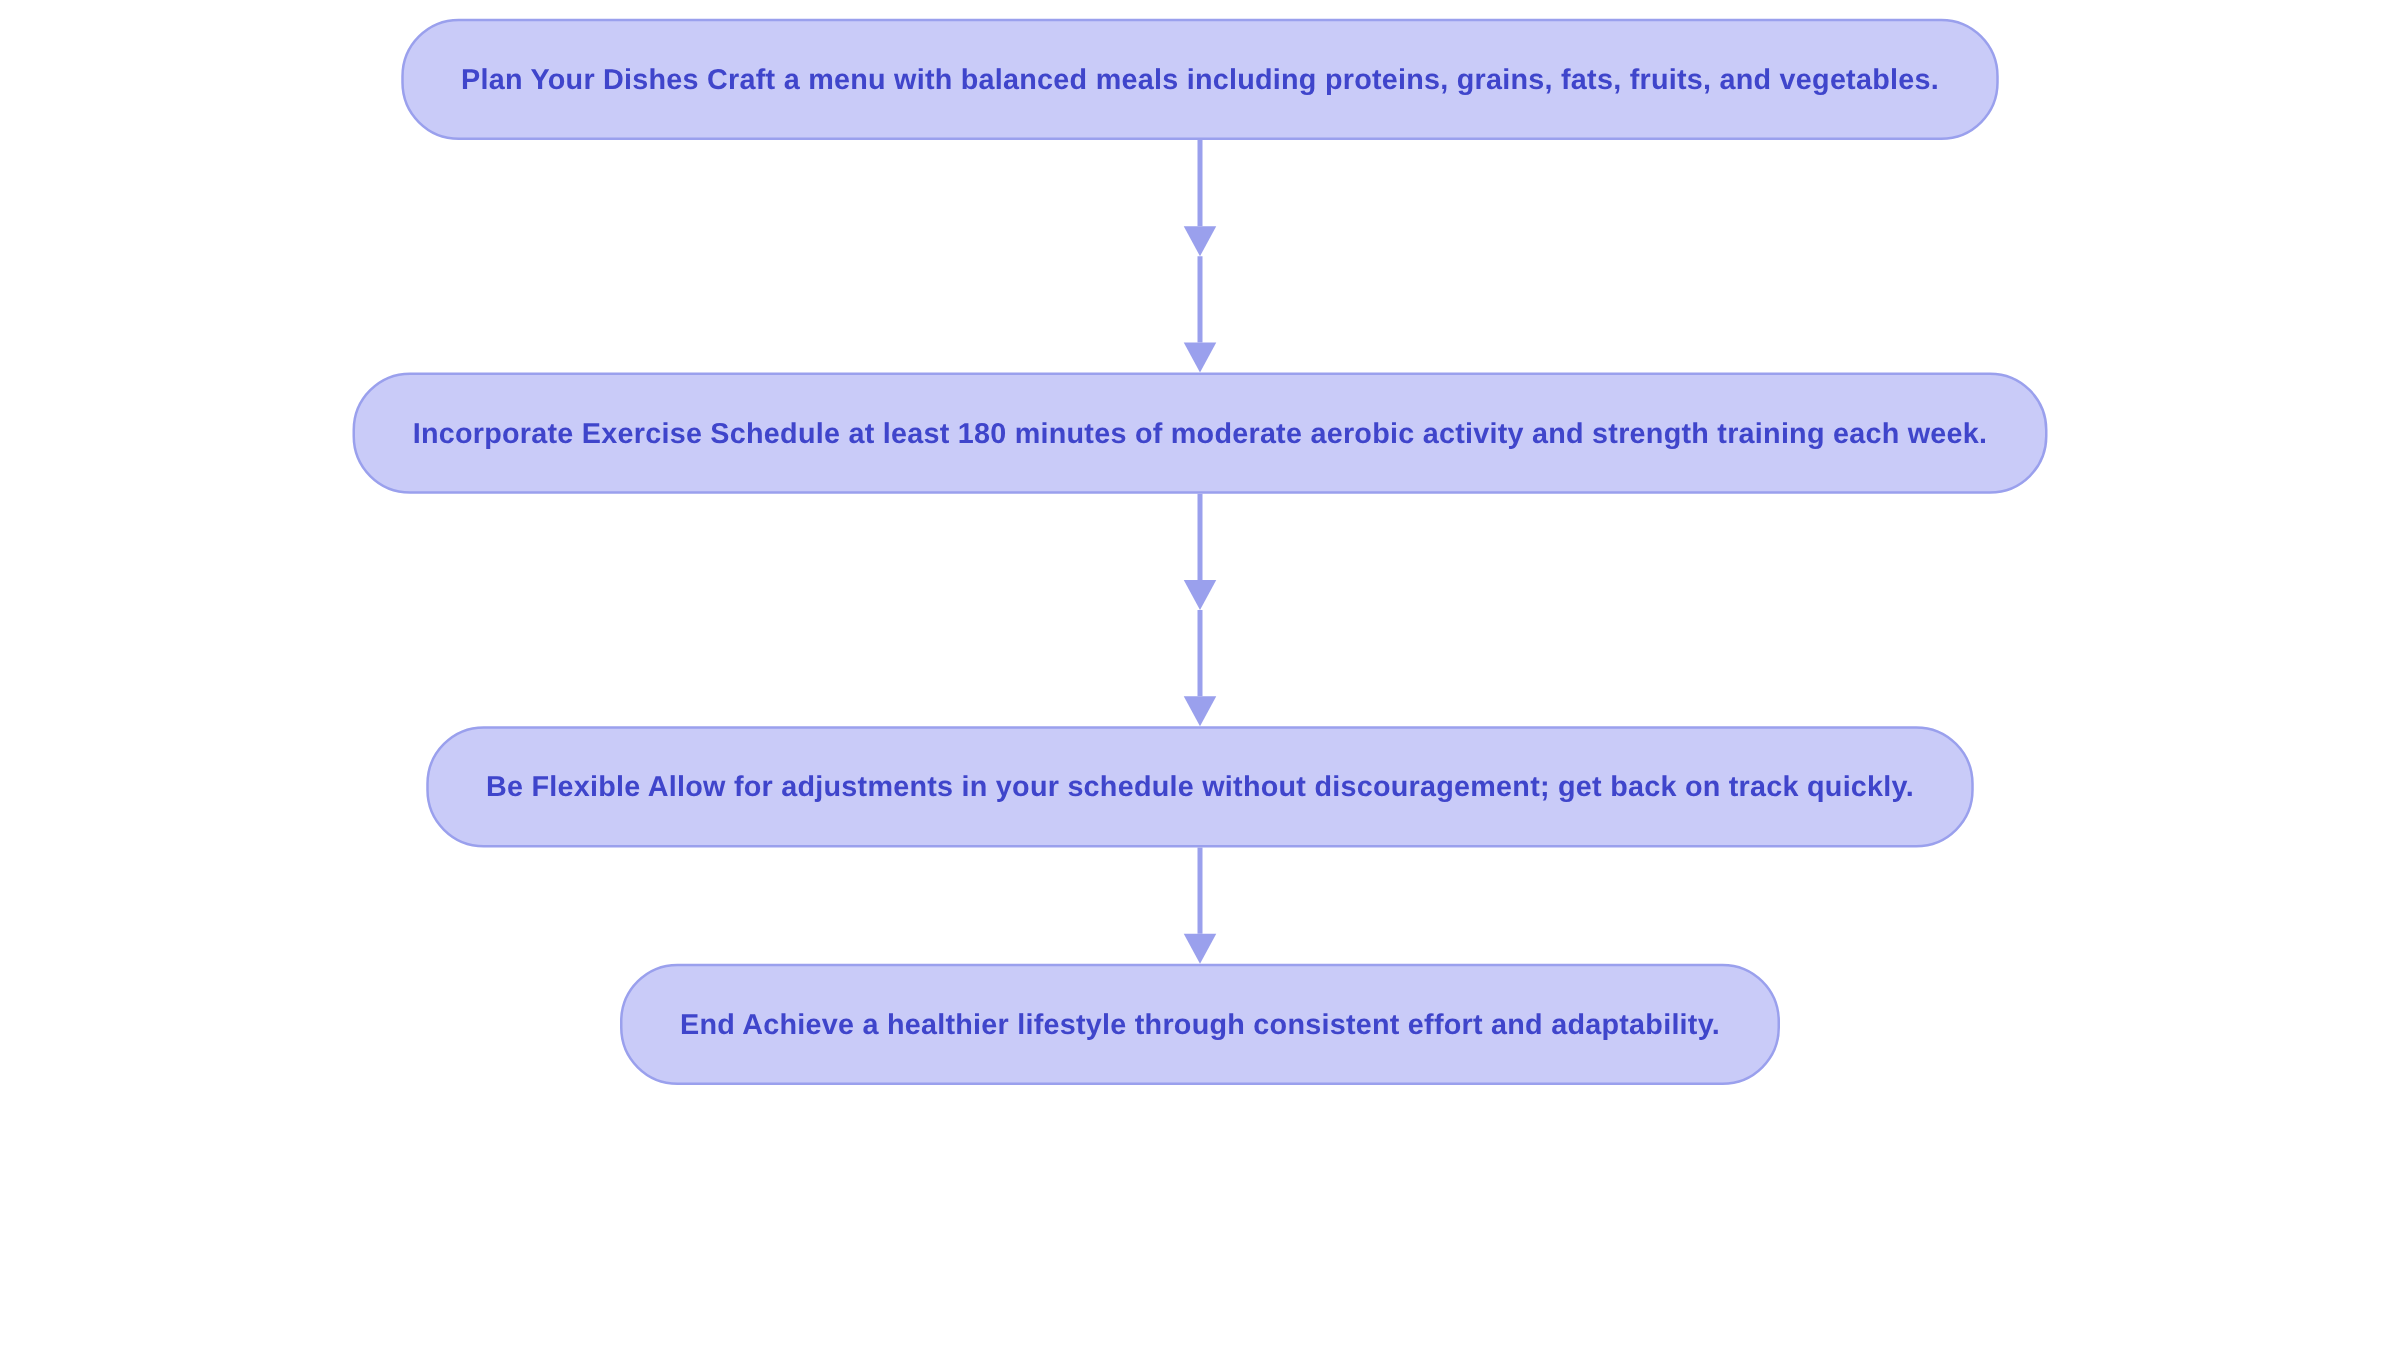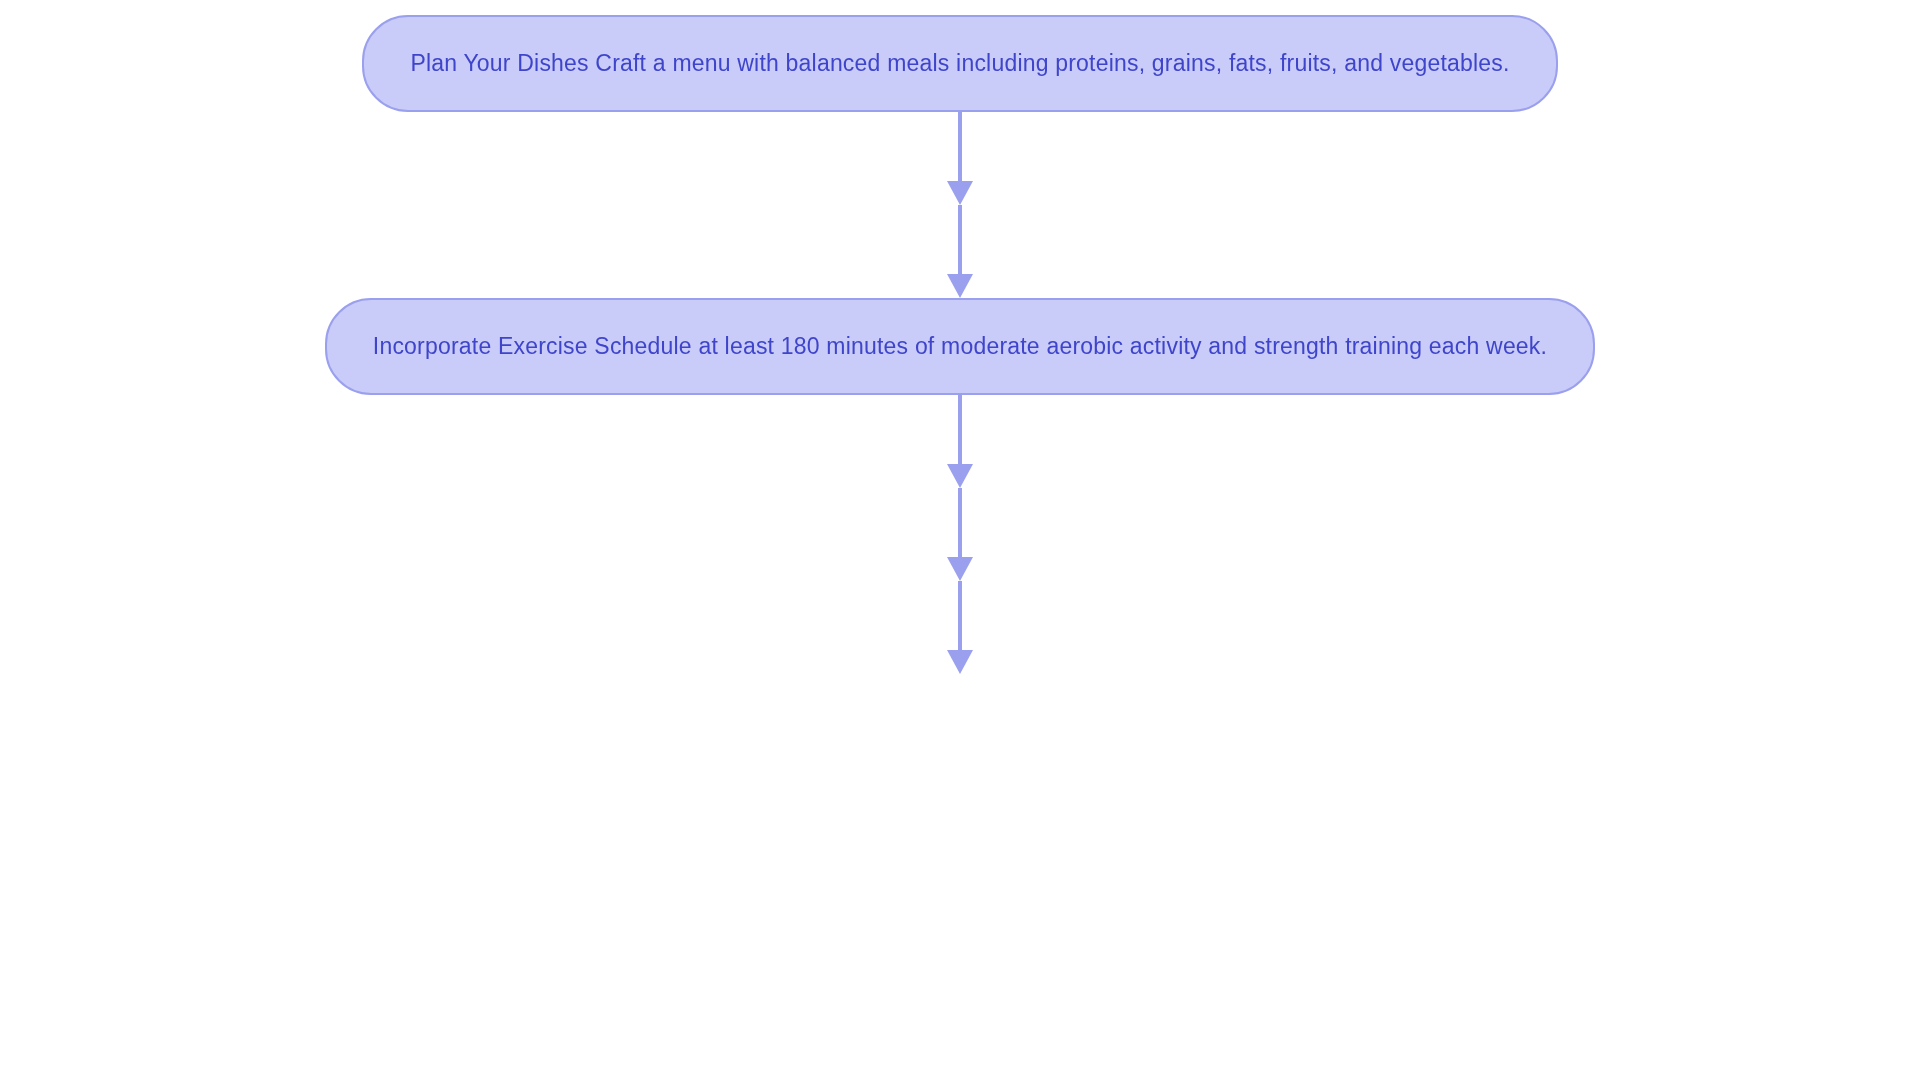--- a/index.html
+++ b/index.html
@@ -2,21 +2,21 @@
 <html style="--background: #ffffff; --node-fill: #c9cbf8; --node-border: #9aa0ed; --node-text: #3f45cb; --arrow: #9aa0ed;"><head>
 <meta charset="utf-8">
 <style>
   :root {
     --background: #ffffff;
     --node-fill: #c9cbf8;
     --node-border: #9aa0ed;
     --node-text: #3f45cb;
     --arrow: #9aa0ed;
   }
-  * { box-sizing: border-box; }
+  * { box-sizing: border-box; font-weight: bold; }
   html, body {
     margin: 0;
     padding: 0;
   }
   body {
     width: 1920px;
     height: 1083px;
     background: var(--background);
     font-family: "Liberation Sans", sans-serif;
     overflow: hidden;
@@ -89,20 +89,22 @@
     <div class="arrow-line"></div>
     <div class="arrow-head"></div>
   </div>
 
 
   <div class="down-arrow">
     <div class="arrow-line"></div>
     <div class="arrow-head"></div>
   </div>
 
+  <div class="flow-node">Be Flexible Allow for adjustments in your schedule without discouragement; get back on track quickly.</div>
 
   <div class="down-arrow">
     <div class="arrow-line"></div>
     <div class="arrow-head"></div>
   </div>
 
+  <div class="flow-node">End Achieve a healthier lifestyle through consistent effort and adaptability.</div>
 
 </div>
 
 </body></html>

